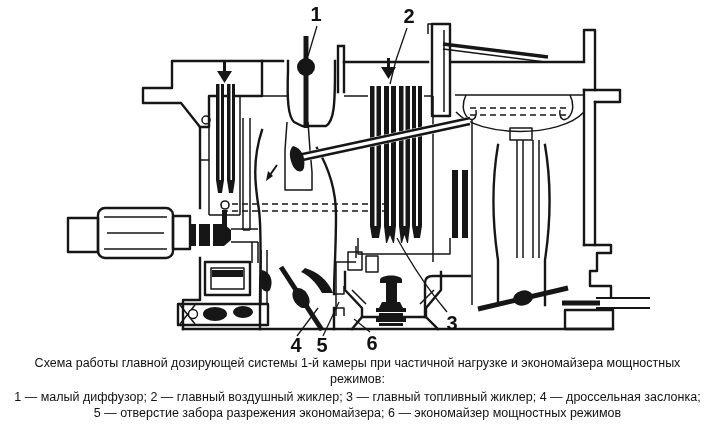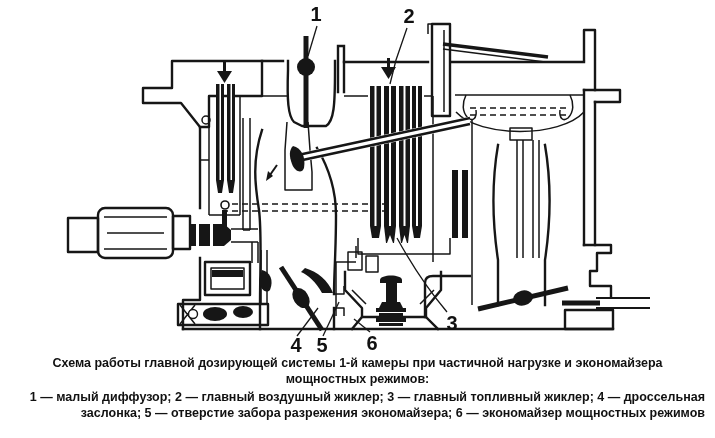--- a/index.html
+++ b/index.html
@@ -4,24 +4,24 @@
 <style>
   html,body{margin:0;padding:0;background:#fff;}
   .page{
     position:relative;width:715px;height:438px;background:#ffffff;
     font-family:"Liberation Sans",sans-serif;color:#111;overflow:hidden;
   }
   .diagram-wrap{width:715px;height:352px;}
   svg{display:block;}
   .caption{
     padding:3px 10px 0 10px;text-align:center;
-    font-weight:bold;font-size:12.5px;line-height:1.28;color:#111;
+    font-weight:normal;font-size:12.5px;line-height:1.28;color:#111;
   }
   .cap-title{margin:0 auto;max-width:690px;}
-  .cap-legend{margin:2px auto 0 auto;max-width:704px;text-align:right;}
+  .cap-legend{margin:2px auto 0 auto;max-width:704px;}
   
   .ln{fill:none;stroke:#161616;stroke-width:2.4;stroke-linejoin:round;stroke-linecap:square;}
   .ln-th{fill:none;stroke:#161616;stroke-width:1.5;stroke-linejoin:round;}
   .blk{fill:#161616;stroke:none;}
   .wht{fill:#ffffff;stroke:none;}
   .dash{fill:none;stroke:#161616;stroke-width:1.6;stroke-dasharray:6 4;}
   .leader{fill:none;stroke:#161616;stroke-width:1.3;}
   .callout{font-family:"Liberation Sans",sans-serif;font-weight:bold;font-size:20px;fill:#111;}
 </style>
 </head>

